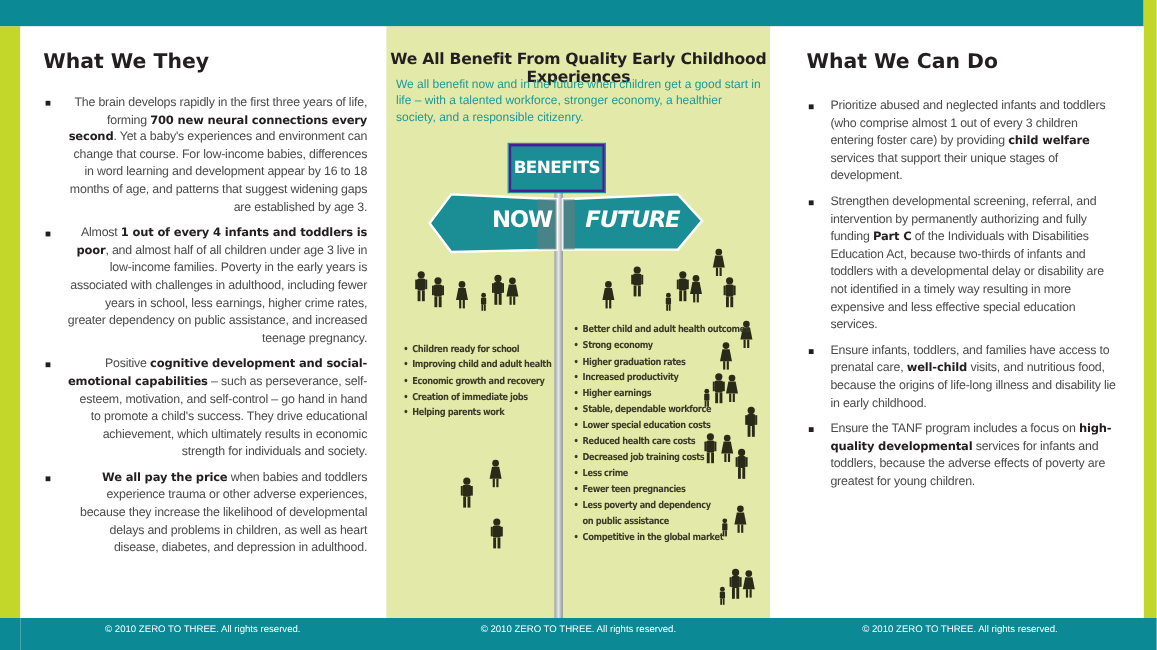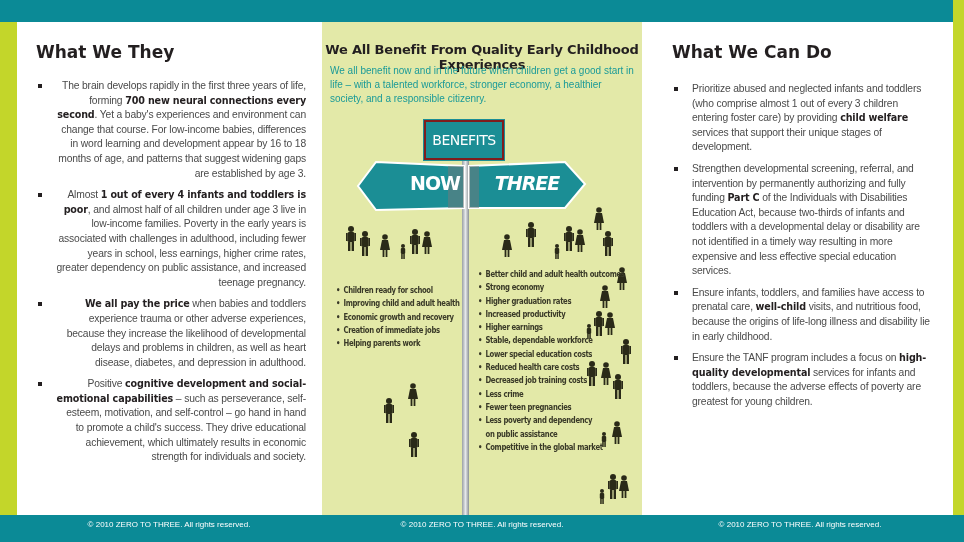--- a/index.html
+++ b/index.html
@@ -13,42 +13,42 @@
   .panel-left { position: absolute; left: 17px; top: 22px; width: 305px; height: 493px; background: #ffffff; }
   .panel-center { position: absolute; left: 322px; top: 22px; width: 320px; height: 493px; background: #e3e9a8; }
   .panel-right { position: absolute; left: 642px; top: 22px; width: 311px; height: 493px; background: #ffffff; }
   h2.section-title { margin: 0; font-family: "DejaVu Sans", sans-serif; font-weight: bold; font-size: 17px; color: #231f20; position: absolute; }
   ul.bullets { list-style: none; margin: 0; padding: 0; position: absolute; }
   ul.bullets li { position: relative; padding-left: 20px; font-size: 10.3px; line-height: 14.6px; color: #4a4a4a; margin-bottom: 7px; letter-spacing: -0.15px; }
   ul.bullets li::before { content: ""; position: absolute; left: 2px; top: 5px; width: 4px; height: 4px; background: #231f20; }
   ul.bullets li b { color: #231f20; font-family: "DejaVu Sans", sans-serif; font-size: 9.6px; }
   .center-title { position: absolute; left: 0; top: 20px; width: 320px; text-align: center; font-family: "DejaVu Sans", sans-serif; font-weight: bold; font-size: 13px; color: #231f20; letter-spacing: -0.2px; }
   .center-sub { position: absolute; left: 8px; top: 42px; width: 304px; text-align: left; font-size: 10px; line-height: 14px; color: #1a9a98; }
-  .sign { position: absolute; background: #1b8e95; color: #ffffff; font-family: "DejaVu Sans", sans-serif; font-weight: normal; text-align: center; border: 2px solid #7f1d1d; outline: 1px solid #1b8e95; box-sizing: border-box; }
+  .sign { position: absolute; background: #1b8e95; color: #ffffff; font-family: "DejaVu Sans", sans-serif; font-weight: bold; text-align: center; border: 2px solid #4c1d95; outline: 1px solid #1b8e95; box-sizing: border-box; }
   .pole { position: absolute; left: 462px; top: 160px; width: 7px; height: 355px; background: linear-gradient(90deg,#9aa0a4,#e6e8ea,#8a9094); }
   .col-list { position: absolute; list-style: none; margin: 0; padding: 0; }
   .col-list li { font-family: "DejaVu Sans", sans-serif; font-weight: bold; font-size: 8px; color: #3a3a28; line-height: 13.3px; letter-spacing: -0.4px; transform: scaleX(0.86); transform-origin: left center; white-space: nowrap; }
   .col-list li .dot { display: inline-block; margin-right: 4px; }
 </style>
 </head>
 <body>
 
 <div class="topbar"></div>
 <div class="stripe-left"></div>
 <div class="stripe-right"></div>
 <div class="bottombar-left-fill"></div>
 <div class="bottombar"></div>
 
 <div class="panel-left">
   <h2 class="section-title" style="left:19px; top:20px;">What We They</h2>
   <ul class="bullets" style="left:19px; top:57px; width:270px;text-align:right;">
     <li><span>The brain develops rapidly in the first three years of life, forming </span><b>700 new neural connections every second</b><span>. Yet a baby's experiences and environment can change that course. For low-income babies, differences in word learning and development appear by 16 to 18 months of age, and patterns that suggest widening gaps are established by age 3.</span></li>
     <li><span>Almost </span><b>1 out of every 4 infants and toddlers is poor</b><span>, and almost half of all children under age 3 live in low-income families. Poverty in the early years is associated with challenges in adulthood, including fewer years in school, less earnings, higher crime rates, greater dependency on public assistance, and increased teenage pregnancy.</span></li>
+    <li><span>Positive </span><b>cognitive development and social-emotional capabilities</b><span> – such as perseverance, self-esteem, motivation, and self-control – go hand in hand to promote a child's success. They drive educational achievement, which ultimately results in economic strength for individuals and society.</span></li>
     <li><span></span><b>We all pay the price</b><span> when babies and toddlers experience trauma or other adverse experiences, because they increase the likelihood of developmental delays and problems in children, as well as heart disease, diabetes, and depression in adulthood.</span></li>
-    <li><span>Positive </span><b>cognitive development and social-emotional capabilities</b><span> – such as perseverance, self-esteem, motivation, and self-control – go hand in hand to promote a child's success. They drive educational achievement, which ultimately results in economic strength for individuals and society.</span></li>
   </ul>
 </div>
 
 <div class="panel-center">
   <div class="center-title">We All Benefit From Quality Early Childhood Experiences</div>
   <div class="center-sub">We all benefit now and in the future when children get a good start in life – with a talented workforce, stronger economy, a healthier society, and a responsible citizenry.</div>
 </div>
 
 <div class="pole"></div>
 <div class="sign" style="left:424px; top:120px; width:80px; height:40px; font-size:14px; line-height:36px; letter-spacing:-0.5px;">BENEFITS</div>
@@ -56,21 +56,21 @@
 <svg style="position:absolute; left:356px; top:160px;" width="110" height="52">
   <polygon points="20,2 108,6 108,48 20,50 2,26" fill="#1b8e95" stroke="#ffffff" stroke-width="2"></polygon>
   <rect x="92" y="6" width="16" height="42" fill="#6e7a7c" opacity="0.55"></rect>
 </svg>
 <div style="position:absolute; left:380px; top:172px; width:80px; text-align:right; font-family:'DejaVu Sans',sans-serif; font-weight:bold; font-size:19px; color:#ffffff; letter-spacing:-1px;">NOW</div>
 
 <svg style="position:absolute; left:467px; top:160px;" width="120" height="52">
   <polygon points="2,6 98,2 118,24 98,48 2,48" fill="#1b8e95" stroke="#ffffff" stroke-width="2"></polygon>
   <rect x="2" y="6" width="10" height="42" fill="#6e7a7c" opacity="0.55"></rect>
 </svg>
-<div style="position:absolute; left:478px; top:172px; width:98px; text-align:center; font-family:'DejaVu Sans',sans-serif; font-weight:bold; font-style:italic; font-size:19px; color:#ffffff; letter-spacing:-1px;">THREE</div>
+<div style="position:absolute; left:478px; top:172px; width:98px; text-align:center; font-family:'DejaVu Sans',sans-serif; font-weight:bold; font-style:italic; font-size:19px; color:#ffffff; letter-spacing:-1px;">FUTURE</div>
 
 <svg style="position:absolute; left:0; top:0; pointer-events:none;" width="964" height="542">
   <defs>
     <g id="adult">
         <circle cx="0" cy="-11" r="3" fill="#2a2a18"></circle>
         <rect x="-3.5" y="-8" width="7" height="10" rx="1.5" fill="#2a2a18"></rect>
         <rect x="-3" y="2" width="2.4" height="9" fill="#2a2a18"></rect>
         <rect x="0.6" y="2" width="2.4" height="9" fill="#2a2a18"></rect>
         <rect x="-5" y="-7" width="1.6" height="8" fill="#2a2a18"></rect>
         <rect x="3.4" y="-7" width="1.6" height="8" fill="#2a2a18"></rect>

